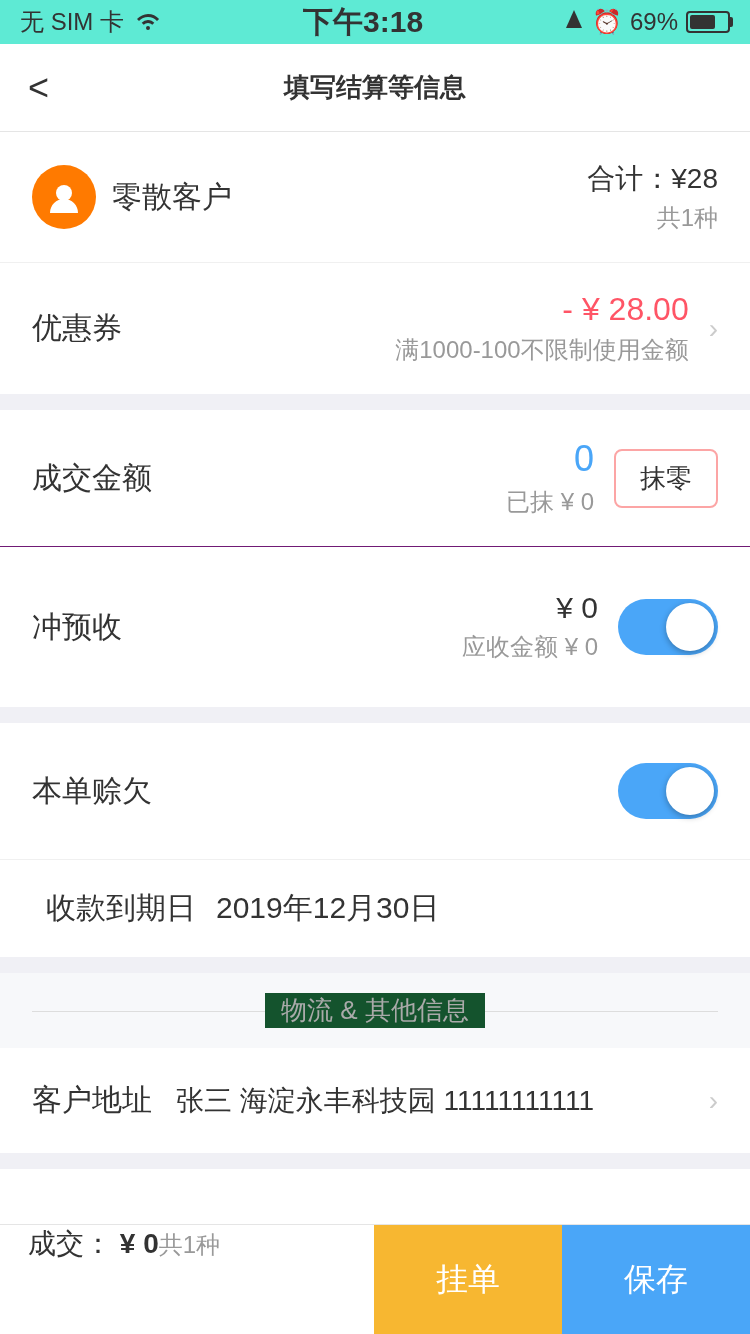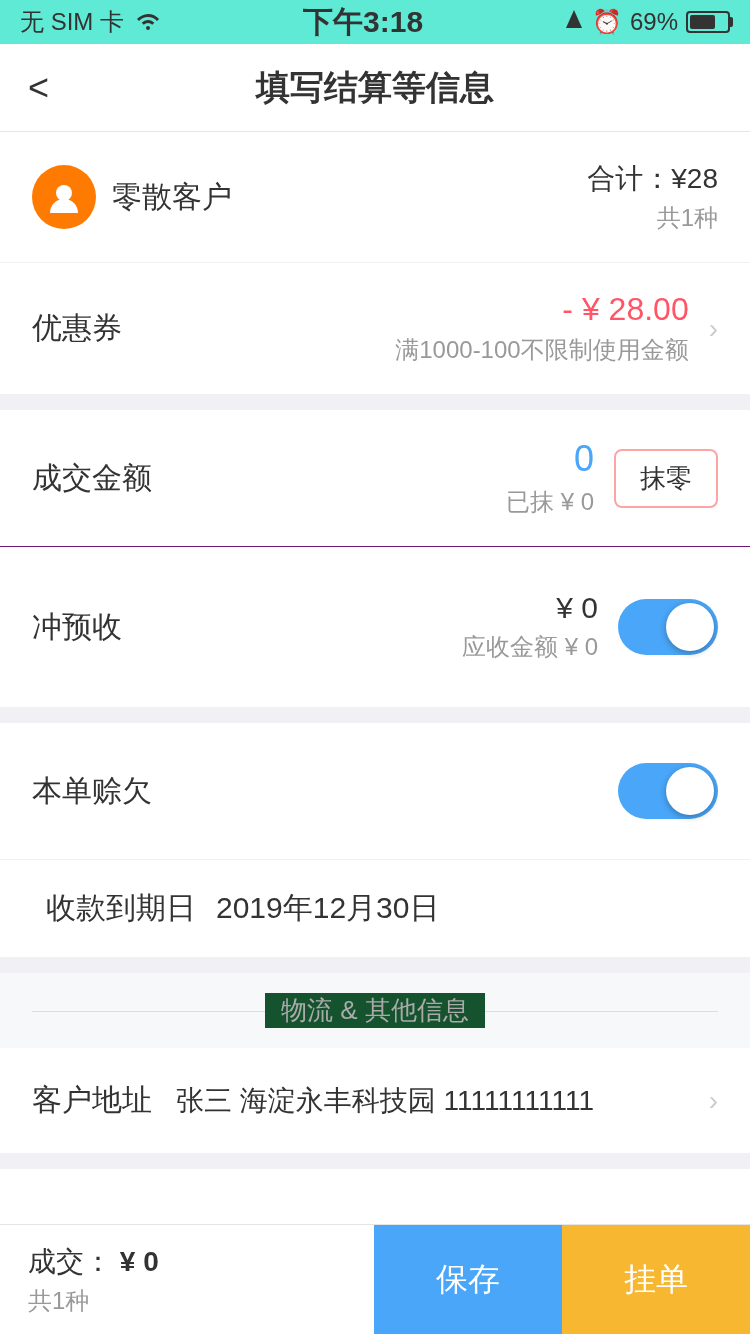--- a/index.html
+++ b/index.html
@@ -50,21 +50,21 @@
       position: relative;
       border-bottom: 1px solid #e5e5e5;
     }
     .nav-back {
       position: absolute;
       left: 28px;
       font-size: 36px;
       color: #333;
       cursor: pointer;
     }
-    .nav-title { font-size: 34px; font-weight: 600; color: #333; }
+    .nav-title { font-size: 26px; font-weight: 600; color: #333; }
 
     
     .section {
       background: #fff;
       margin-bottom: 16px;
     }
 
     
     .customer-row {
       padding: 28px 32px;
@@ -206,22 +206,22 @@
       bottom: 0; left: 0;
       width: 750px;
       height: 110px;
       display: flex;
       background: #fff;
       border-top: 1px solid #e5e5e5;
     }
     .bottom-summary {
       flex: 1;
       display: flex;
-      flex-direction: column;
-      justify-content: center;
+      flex-direction: row;
+      justify-content: flex-start;
       padding: 0 28px;
     }
     .bottom-summary-line2 { font-size: 24px; color: #999; margin-top: 4px; }
     .bottom-btn {
       width: 188px;
       display: flex;
       align-items: center;
       justify-content: center;
       font-size: 32px;
       color: #fff;
@@ -348,15 +348,15 @@
 <div class="empty-area"></div>
 
 <div class="bottom-bar">
   <div class="bottom-summary">
     <div>
       <span>成交：</span>
       <span style="font-weight:600;">¥ 0</span>
     </div>
     <div class="bottom-summary-line2">共1种</div>
   </div>
+  <div class="bottom-btn btn-hold">挂单</div>
   <div class="bottom-btn btn-save">保存</div>
-  <div class="bottom-btn btn-hold">挂单</div>
 </div>
 
 </body></html>

